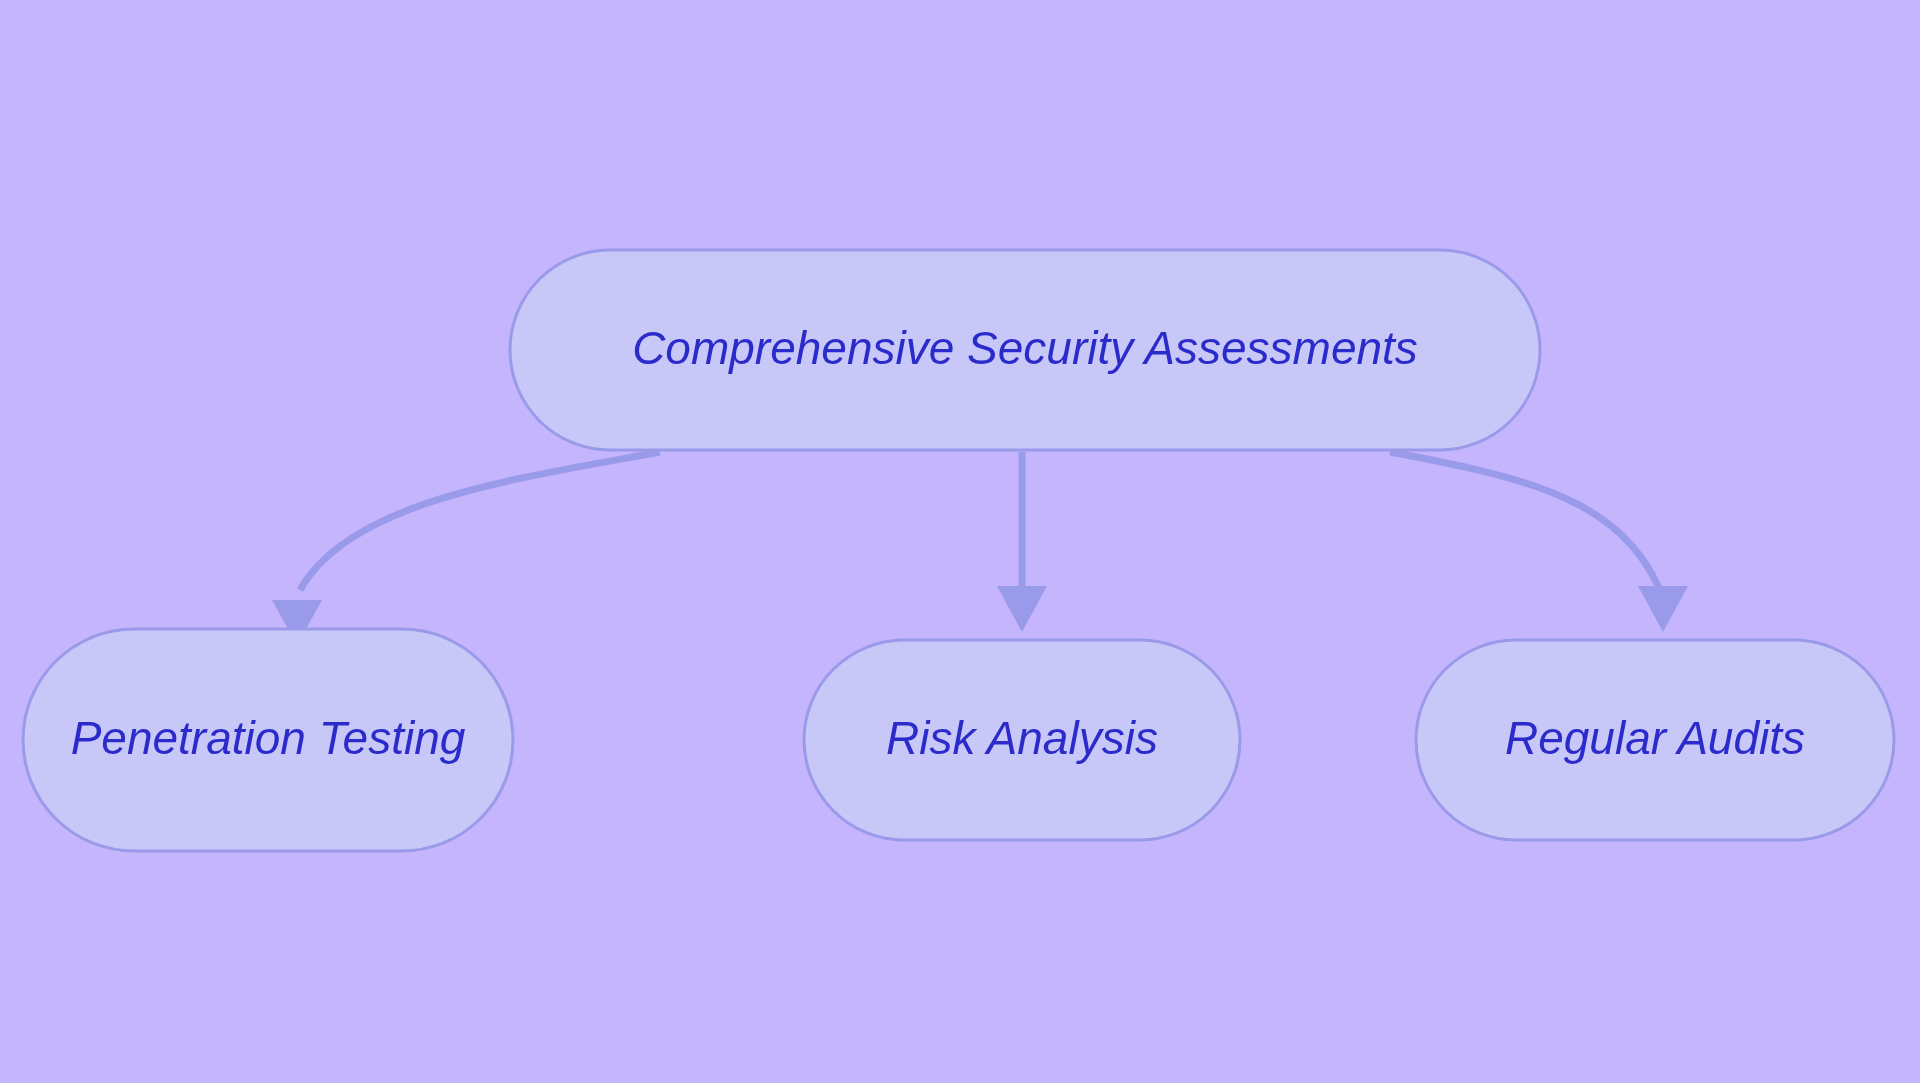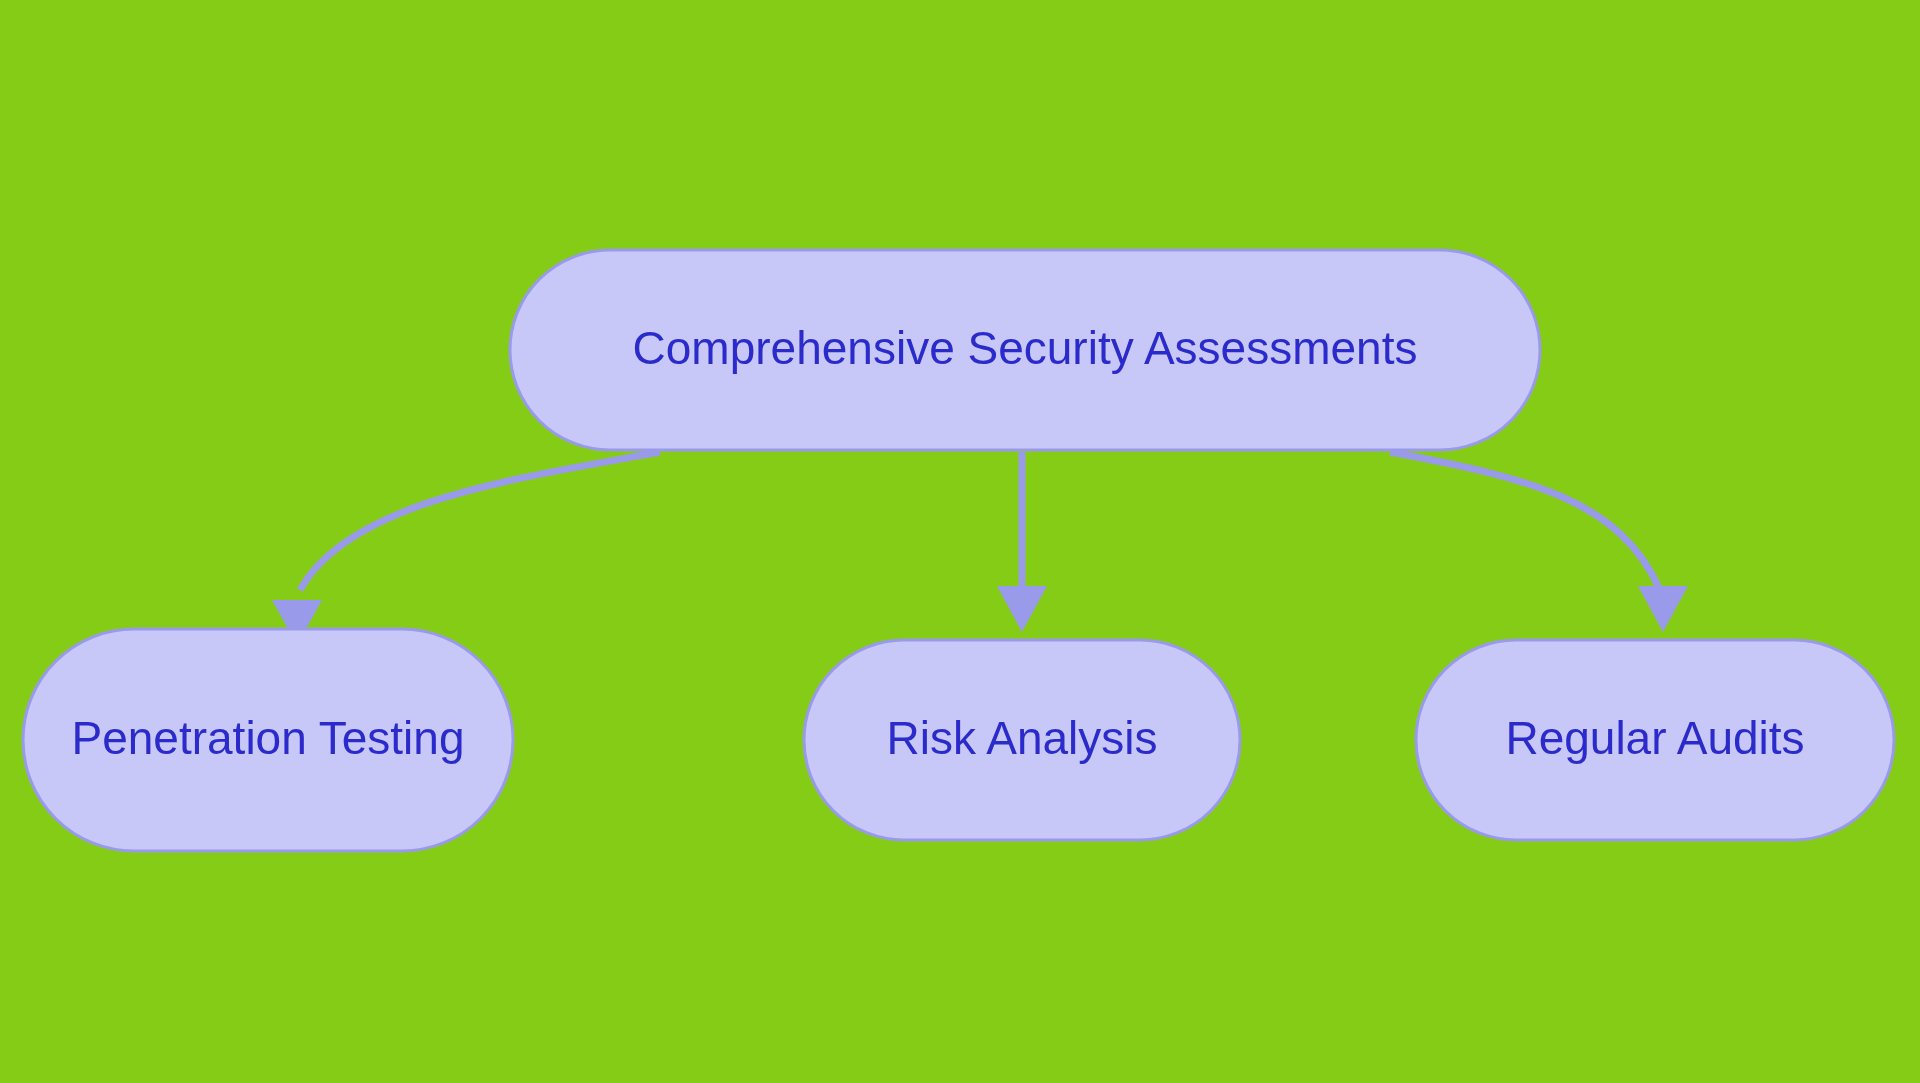--- a/index.html
+++ b/index.html
@@ -10,21 +10,22 @@
   body {
     width: 1920px;
     height: 1083px;
     overflow: hidden;
     font-family: "Liberation Sans", sans-serif;
   }
   #flowchart-canvas {
     position: relative;
     width: 1920px;
     height: 1083px;
-    background: #84cc16;
+    background: #c4b5fd;
+    font-style: italic;
   }
   #flow-svg {
     position: absolute;
     top: 0;
     left: 0;
     width: 1920px;
     height: 1083px;
   }
   .node-shape {
     fill: #c8c8f8;

